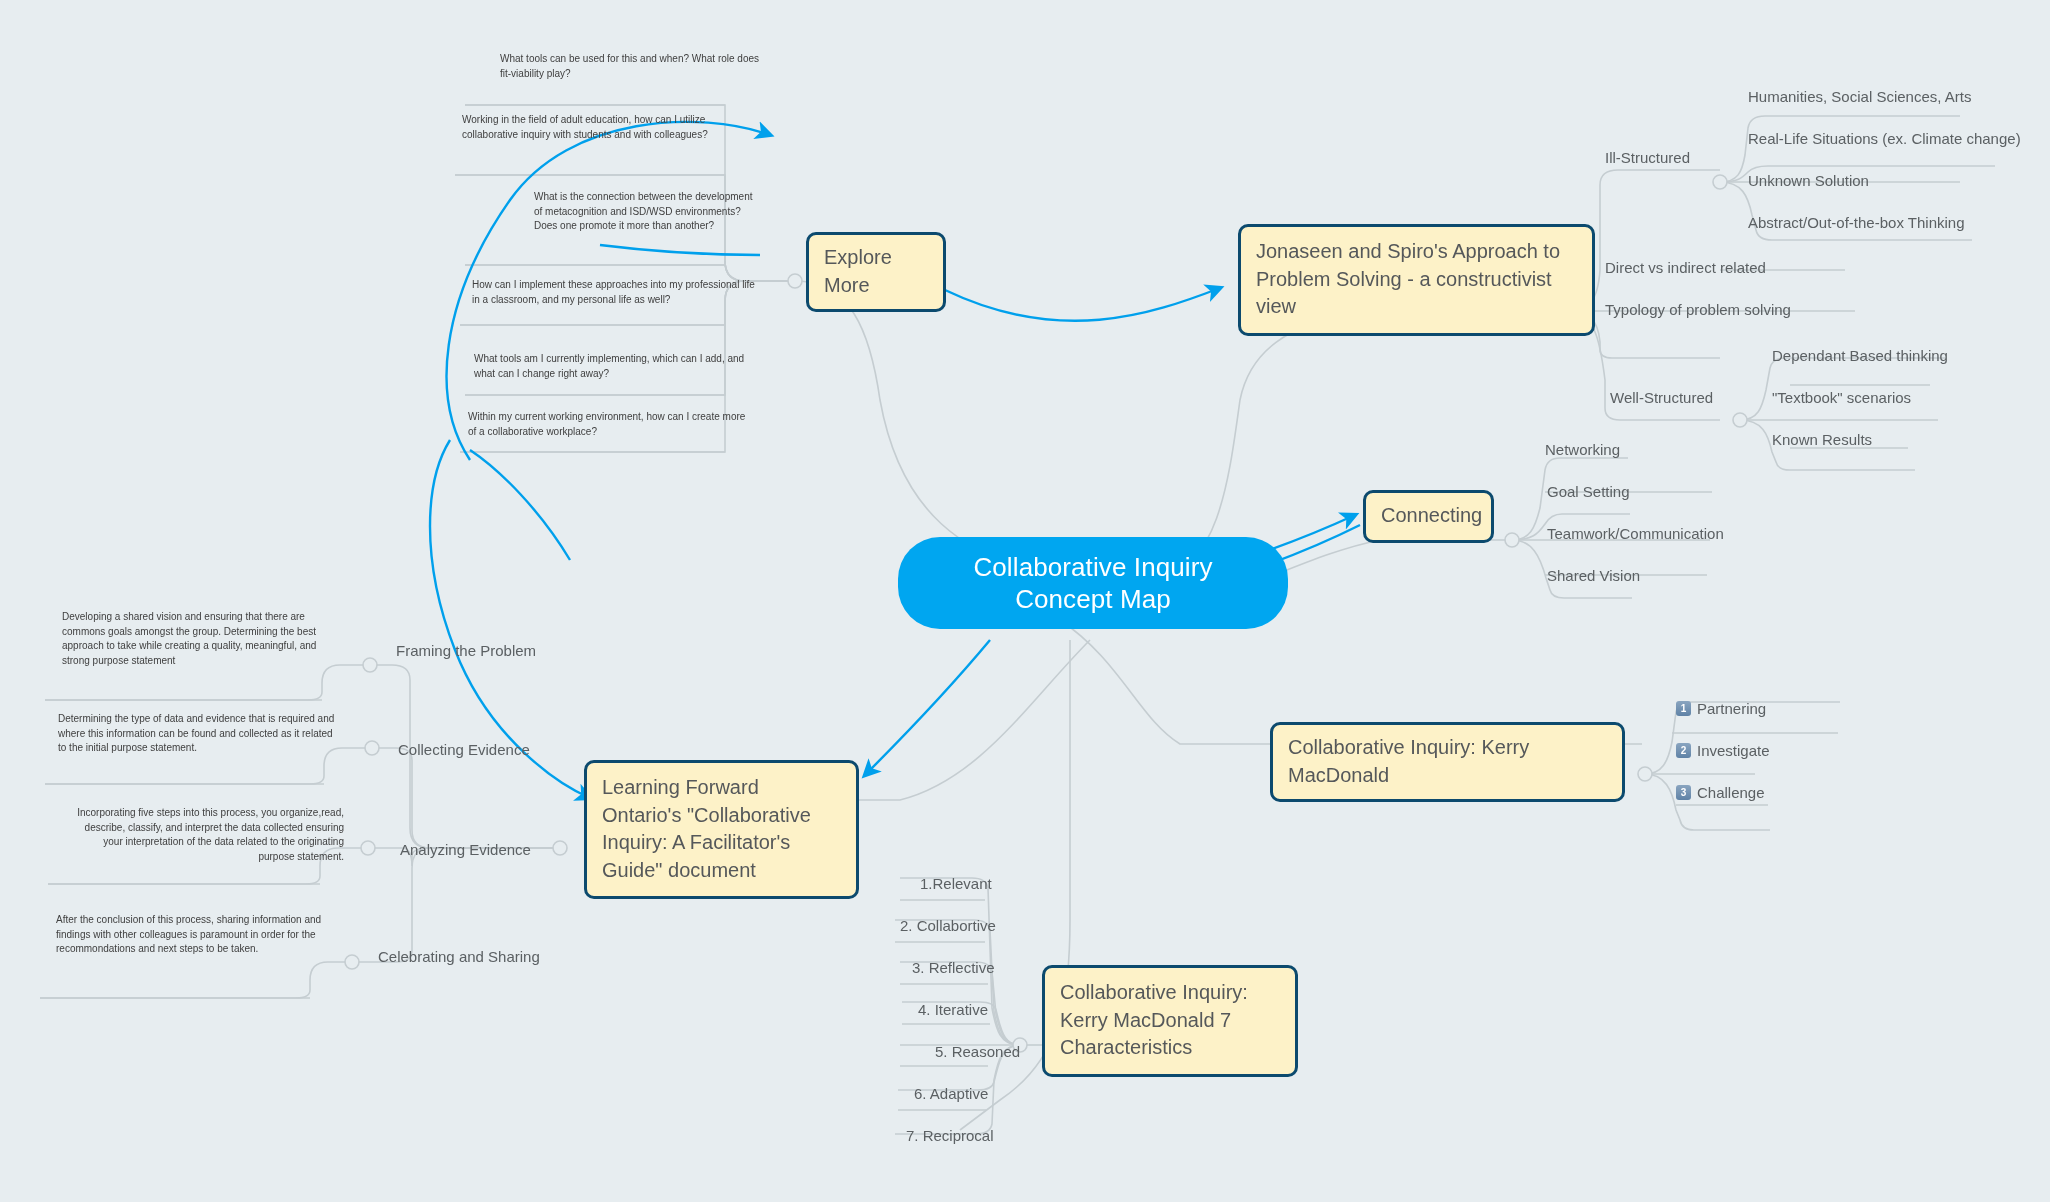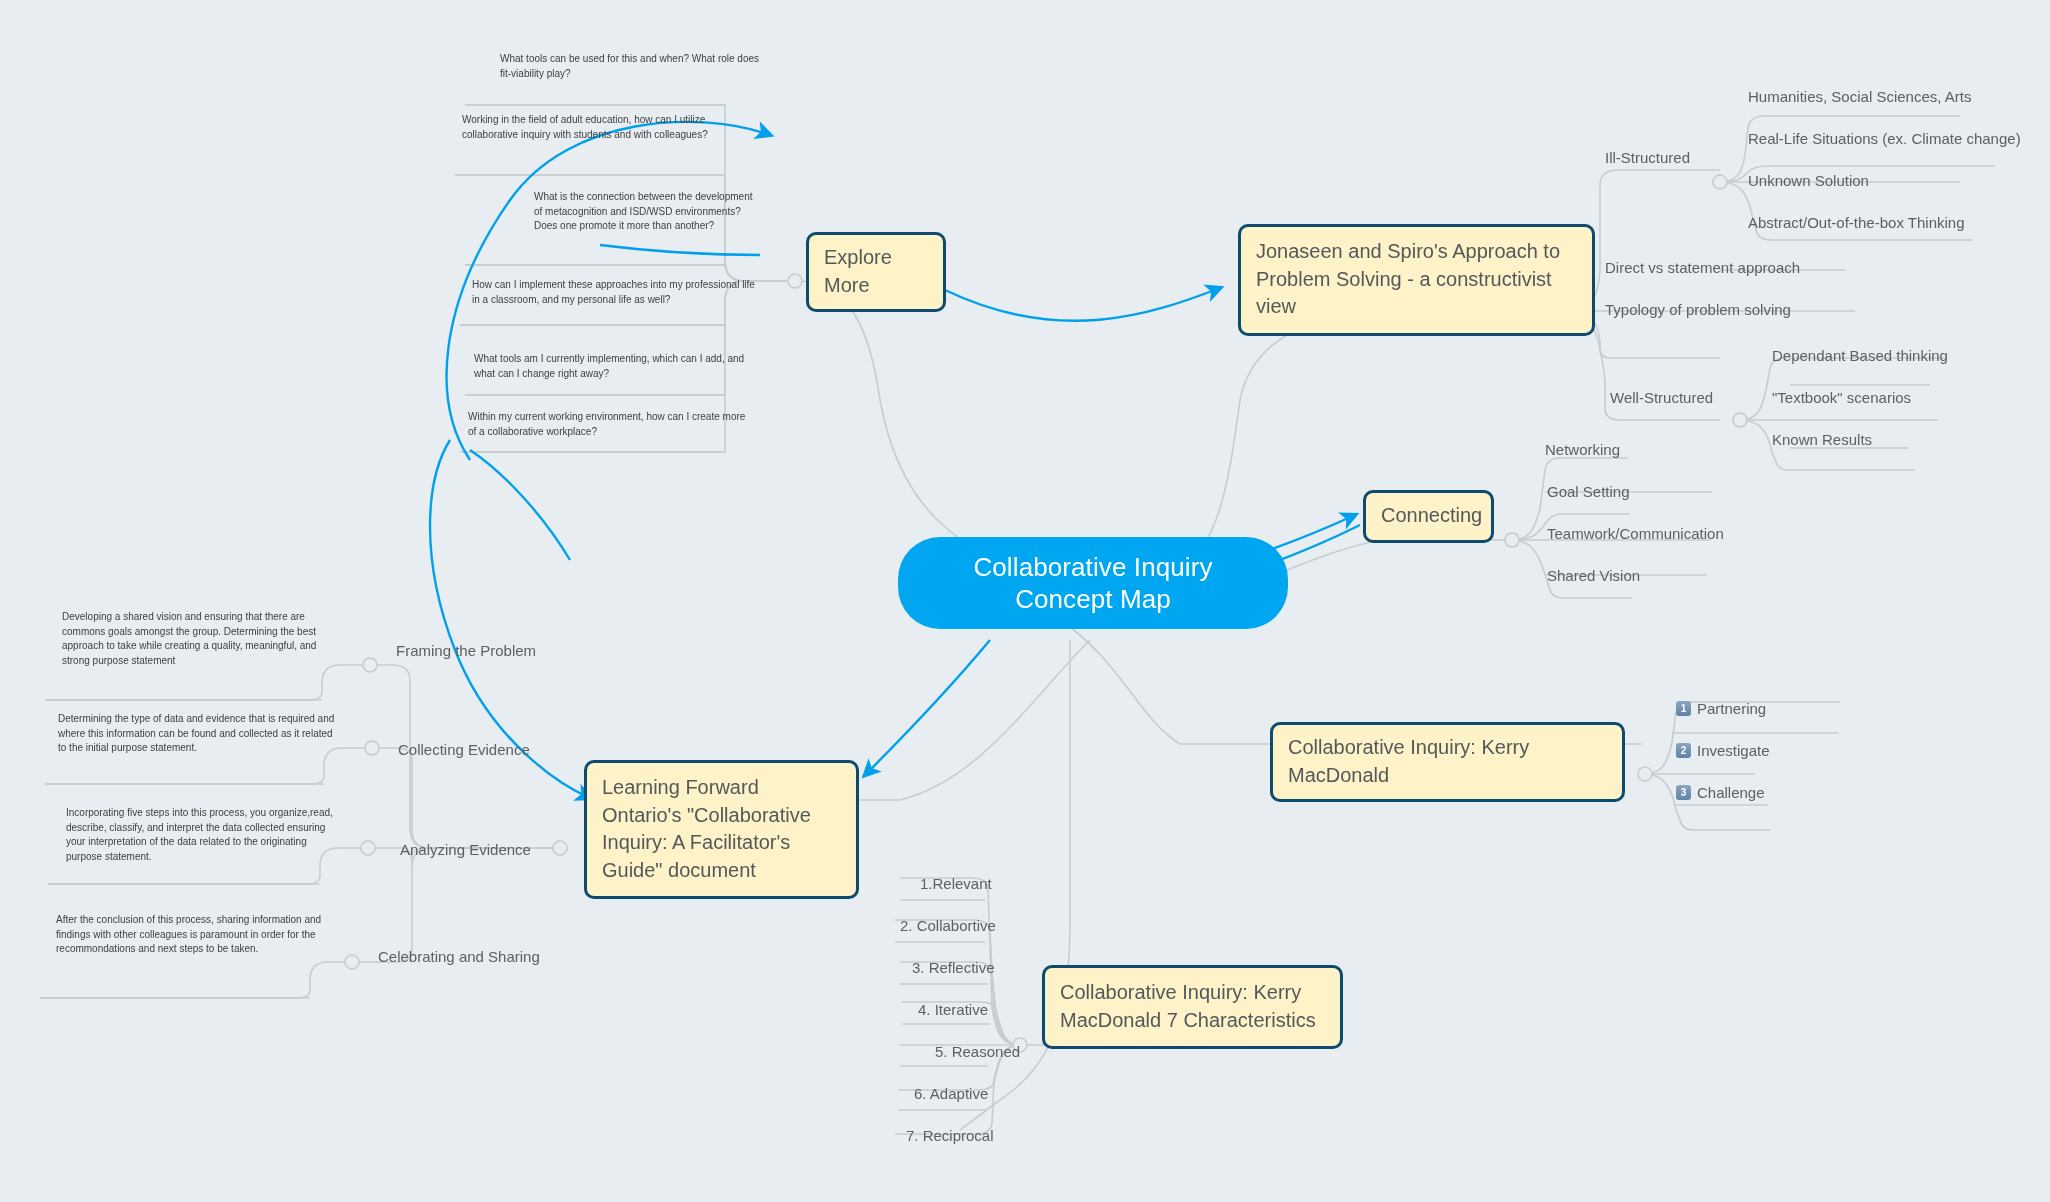--- a/index.html
+++ b/index.html
@@ -237,21 +237,21 @@
   </div>
 
   <div class="node topic" style="left:584px; top:760px; width:275px;">
     <span>Learning Forward Ontario's "Collaborative Inquiry: A Facilitator's Guide" document</span>
   </div>
 
   <div class="node topic one-line" style="left:1270px; top:722px; width:355px;">
     <span>Collaborative Inquiry: Kerry MacDonald</span>
   </div>
 
-  <div class="node topic" style="left:1042px; top:965px; width:301px;">
+  <div class="node topic" style="left:1042px; top:965px; width:256px;">
     <span>Collaborative Inquiry: Kerry MacDonald  7 Characteristics</span>
   </div>
 
   <div class="node para" style="left:500px; top:52px; width:260px; text-align:left;">
     <span>What tools can be used for this and when? What role does fit-viability play?</span>
   </div>
   <div class="node para" style="left:462px; top:113px; width:292px;">
     <span>Working in the field of adult education, how can I utilize collaborative inquiry with students and with colleagues?</span>
   </div>
   <div class="node para" style="left:534px; top:190px; width:225px;">
@@ -276,21 +276,21 @@
   <div class="node leaf" style="left:1748px; top:129px;">
     <span>Real-Life Situations (ex. Climate change)</span>
   </div>
   <div class="node leaf" style="left:1748px; top:171px;">
     <span>Unknown Solution</span>
   </div>
   <div class="node leaf" style="left:1748px; top:213px;">
     <span>Abstract/Out-of-the-box Thinking</span>
   </div>
   <div class="node leaf" style="left:1605px; top:258px;">
-    <span>Direct vs statement approach</span>
+    <span>Direct vs indirect related</span>
   </div>
   <div class="node leaf" style="left:1605px; top:300px;">
     <span>Typology of problem solving</span>
   </div>
   <div class="node leaf" style="left:1610px; top:388px;">
     <span>Well-Structured</span>
   </div>
   <div class="node leaf" style="left:1772px; top:346px;">
     <span>Dependant Based thinking</span>
   </div>
@@ -337,21 +337,21 @@
   <div class="node leaf" style="left:398px; top:740px;">
     <span>Collecting Evidence</span>
   </div>
   <div class="node para" style="left:58px; top:712px; width:278px;">
     <span>Determining the type of data and evidence that is required and where this information can be found and collected as it related to the initial purpose statement.</span>
   </div>
 
   <div class="node leaf" style="left:400px; top:840px;">
     <span>Analyzing Evidence</span>
   </div>
-  <div class="node para" style="left:66px; top:806px; width:278px;">
+  <div class="node para" style="left:66px; top:806px; width:278px;text-align:right;">
     <span>Incorporating five steps into this process, you organize,read, describe, classify, and interpret the data collected ensuring your interpretation of the data related to the originating purpose statement.</span>
   </div>
 
   <div class="node leaf" style="left:378px; top:947px;">
     <span>Celebrating and Sharing</span>
   </div>
   <div class="node para" style="left:56px; top:913px; width:268px;">
     <span>After the conclusion of this process, sharing information and findings with other colleagues is paramount in order for the recommondations and next steps to be taken.</span>
   </div>
 

